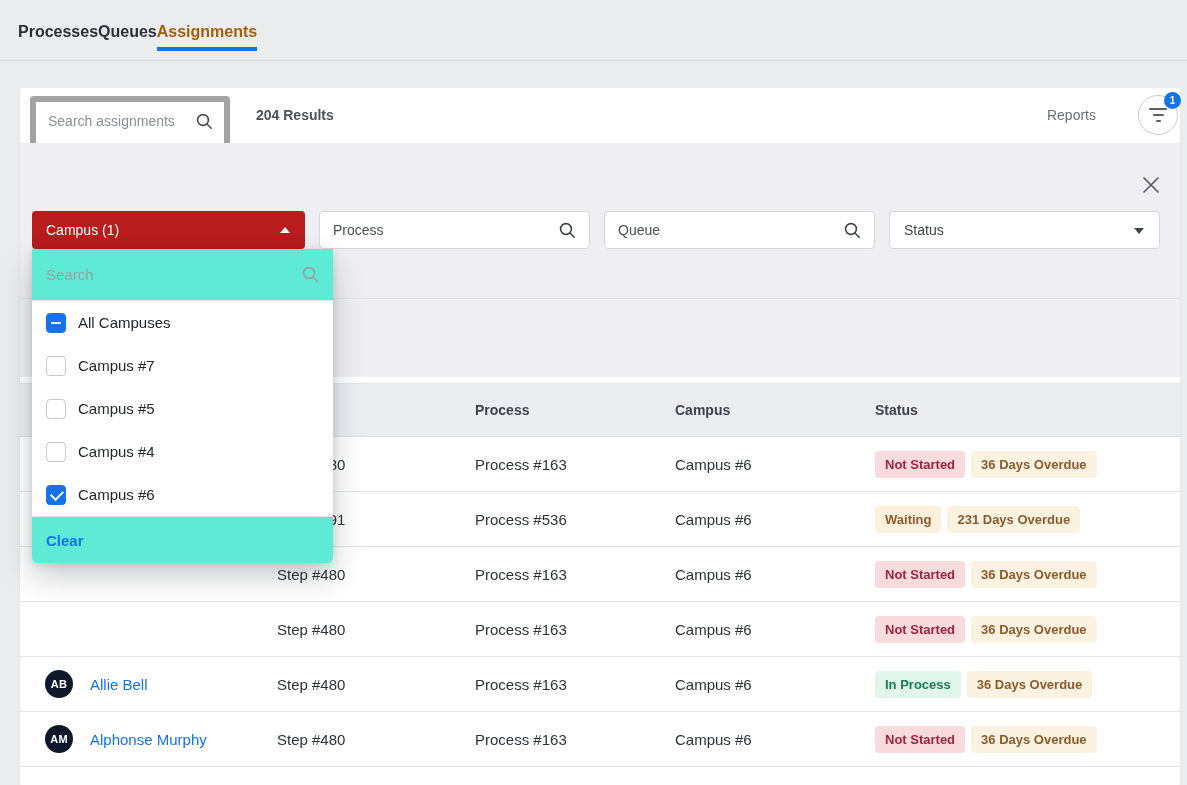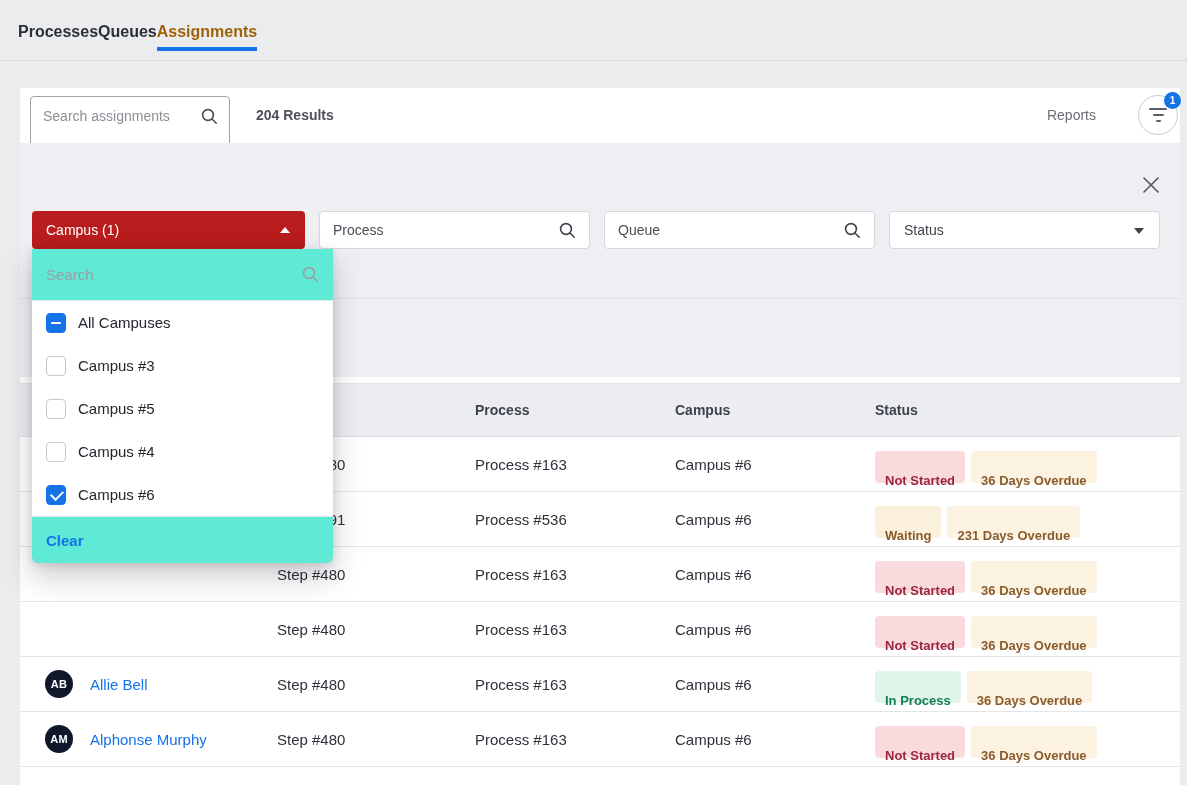--- a/index.html
+++ b/index.html
@@ -18,21 +18,21 @@
     font-family:inherit;
   }
   .tab.s-active { color:#a16207; border-bottom-color:#1473e6; }
   .tabbar-divider { position:absolute; left:0; top:60px; width:1187px; height:1px; background:#d8d9dc; }
 
   
   .card { position:absolute; left:20px; top:88px; width:1160px; height:697px; background:#ffffff; box-shadow:0 1px 2px rgba(0,0,0,.05); }
 
   
   .toolbar { position:relative; height:55px; }
-  .search-box { position:absolute; left:10px; top:8px; width:200px; height:57px; border:1px solid #a3a3a3; border-radius:4px; background:#fff; }
+  .search-box { position:absolute; left:10px; top:8px; width:200px; height:57px; border:6px solid #a3a3a3; border-radius:4px; background:#fff; }
   .search-box input {
     position:absolute; left:12px; top:0; width:158px; height:38px; border:none; outline:none;
     font-family:inherit; font-size:14px; color:#33363d; background:transparent;
   }
   .search-box input::placeholder { color:#8b8e95; }
   .search-box .mag { position:absolute; right:11px; top:11px; color:#4a4d53; }
   .results { position:absolute; left:236px; top:0; line-height:55px; font-size:14px; font-weight:600; color:#4e5157; }
   .reports { position:absolute; right:84px; top:0; line-height:55px; font-size:14px; font-weight:500; color:#6b6e75; cursor:pointer; }
   .filter-btn { position:absolute; right:2px; top:7px; width:40px; height:40px; border-radius:50%; border:1px solid #c9cbd0; background:#fff; cursor:pointer; }
   .filter-lines { position:absolute; left:50%; top:50%; transform:translate(-50%,-50%); width:18px; height:14px; }
@@ -68,21 +68,21 @@
   .trow { position:relative; height:55px; border-bottom:1px solid #e4e5e9; background:#fff; }
   .avatar {
     position:absolute; left:16px; top:13px; width:28px; height:28px; border-radius:50%;
     background:#0f172a; color:#fff; font-size:11px; font-weight:700; line-height:28px; text-align:center; letter-spacing:.3px;margin-left:9px;
   }
   .avatar:empty { display:none; }
   .cell { position:absolute; top:0; line-height:55px; font-size:15px; color:#2e313a; white-space:nowrap; }
   .c-name { left:70px; color:#1473e6; cursor:pointer; text-decoration:none; }
   .c-step { left:257px; } .c-process { left:455px; } .c-campus { left:655px; }
   .c-status { position:absolute; left:855px; top:14px; display:flex; column-gap:6px; }
-  .badge { height:27px; line-height:27px; padding:16px 10px; border-radius:4px; font-size:13px; font-weight:700; white-space:nowrap; }
+  .badge { height:27px; line-height:27px; padding:0 10px; border-radius:4px; font-size:13px; font-weight:700; white-space:nowrap; }
   .badge.s-danger  { background:#f9dadd; color:#9a2640; }
   .badge.s-warning { background:#fbf0dc; color:#8a5b2b; }
   .badge.s-success { background:#e2f5eb; color:#13814e; }
   .badge.b-overdue { background:#fcf2e1; color:#8a5b2b; }
 
   
   .dropdown {
     position:absolute; left:32px; top:249px; width:301px; z-index:20; background:#5eead4;
     border-radius:0 0 6px 6px;
     box-shadow:0 14px 30px rgba(25,27,35,.22), 0 2px 8px rgba(25,27,35,.12);
@@ -274,21 +274,21 @@
 
         <div class="dd-option">
           <span class="cb s-indeterminate"></span>
           <span class="olbl">All Campuses</span>
         </div>
 
 
 
         <div class="dd-option">
           <span class="cb s-unchecked"></span>
-          <span class="olbl">Campus #3</span>
+          <span class="olbl">Campus #7</span>
         </div>
 
         <div class="dd-option">
           <span class="cb s-unchecked"></span>
           <span class="olbl">Campus #5</span>
         </div>
 
         <div class="dd-option">
           <span class="cb s-unchecked"></span>
           <span class="olbl">Campus #4</span>

